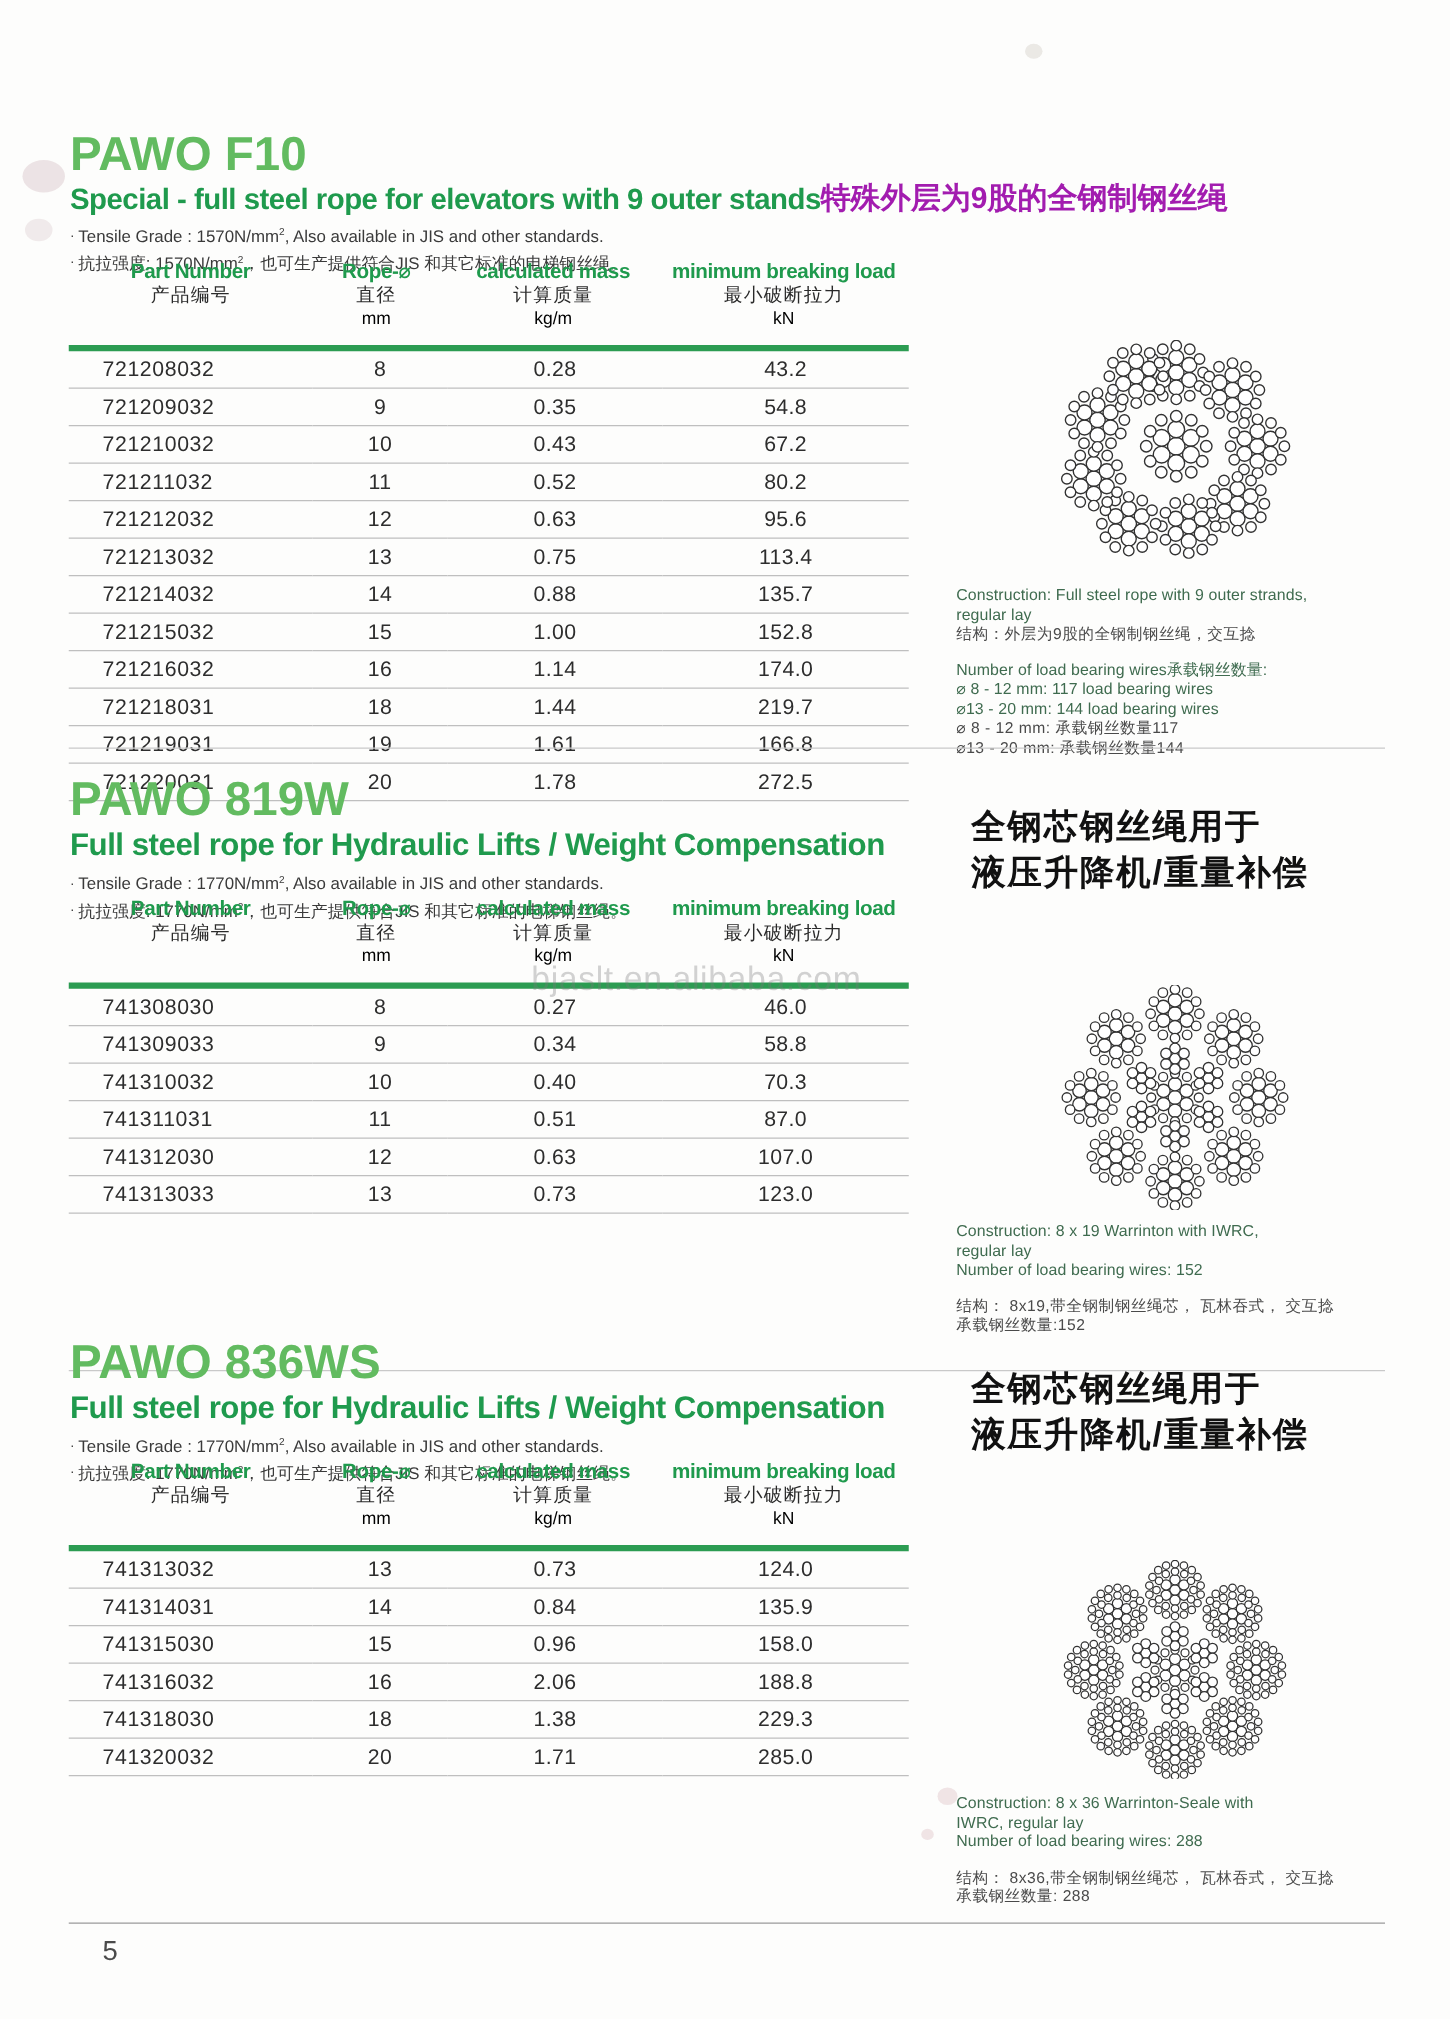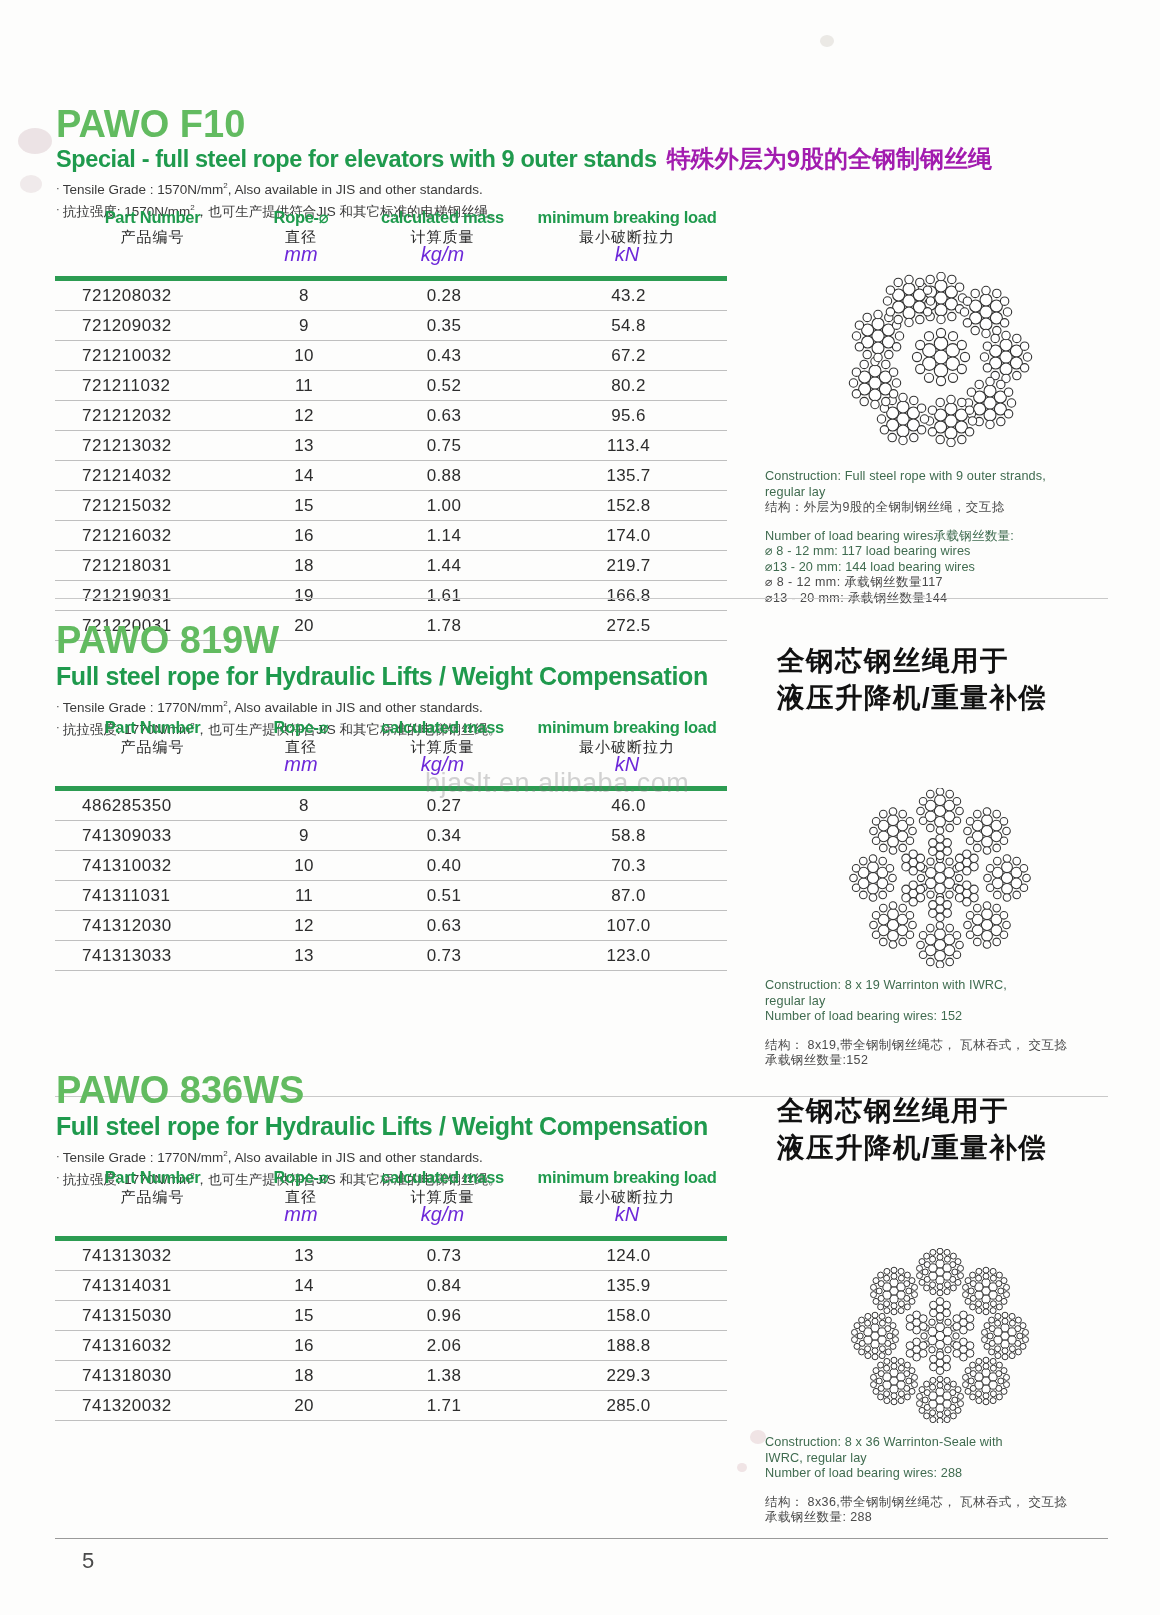--- a/index.html
+++ b/index.html
@@ -19,21 +19,21 @@
   .section{position:absolute;left:0;right:0;}
   .pawo-title{
     font-size:38px;
     line-height:40px;
     color:#62bb60;
     font-weight:bold;
     letter-spacing:0px;
     font-family:"Liberation Sans","DejaVu Sans",sans-serif;
   }
   .subtitle-row{
-    display:flex;align-items:flex-start;gap:10px;
+    display:flex;align-items:flex-start;
   }
   .subtitle-en{
     font-size:23.5px;
     font-weight:bold;
     color:#1f9a4d;
     letter-spacing:-0.4px;
     white-space:nowrap;
     line-height:26px;
   }
   .subtitle-cn{
@@ -80,24 +80,23 @@
   .ch .cn{
     display:block;
     font-size:15px;
     color:#2a2a2a;
     letter-spacing:1px;
     white-space:nowrap;
     line-height:19px;
   }
   .ch .unit{
     display:block;
-    font-size:20px;
-    color:#6d28d9;
+    font-size:14px;
+    color:#000000;
     line-height:17px;
-    font-style:italic;
   }
   .greenbar{
     height:5px;background:#2c9c52;width:100%;
   }
   table.data{
     border-collapse:collapse;
     width:100%;
     table-layout:fixed;
   }
   table.data td{
@@ -582,21 +581,21 @@
     <div class="greenbar"></div>
     <table class="data">
       <colgroup>
           <col class="c1">
           <col class="c2">
           <col class="c3">
           <col class="c4">
         </colgroup>
       <tbody>
           <tr>
-            <td class="pn">486285350</td>
+            <td class="pn">741308030</td>
             <td>8</td>
             <td>0.27</td>
             <td>46.0</td>
           </tr>
           <tr>
             <td class="pn">741309033</td>
             <td>9</td>
             <td>0.34</td>
             <td>58.8</td>
           </tr>

